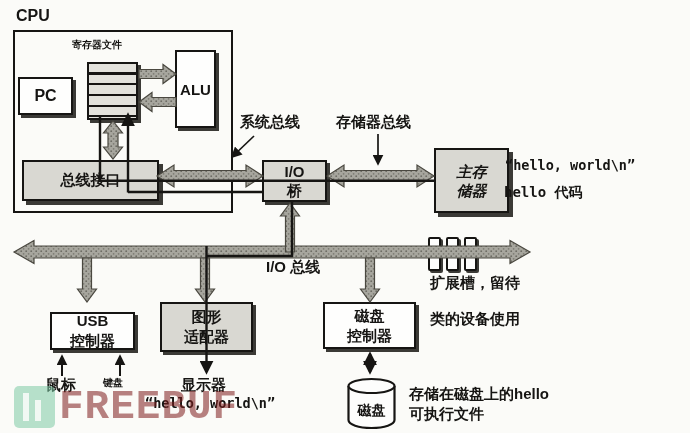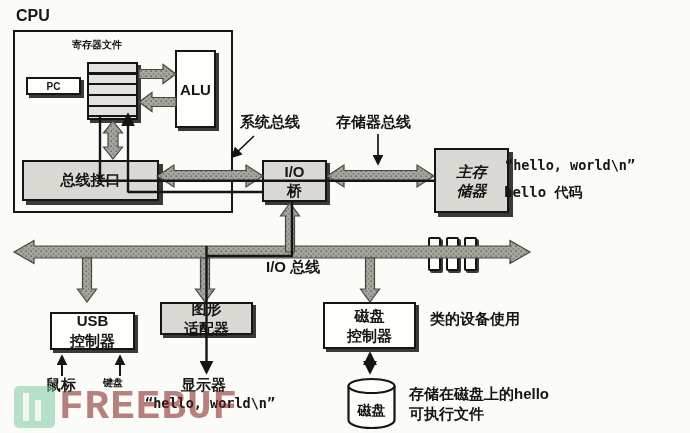--- a/index.html
+++ b/index.html
@@ -34,21 +34,21 @@
 <body>
 
 <div class="stage">
 
   <div class="lbl" style="left:16px;top:7px;font-size:16px;">CPU</div>
   <div class="box" style="left:13px;top:30px;width:220px;height:183px;background:transparent;"></div>
 
   <div class="lbl" style="left:72px;top:38px;font-size:10px;">寄存器文件</div>
   <div class="regfile"></div>
 
-  <div class="box white" style="left:26px;top:77px;width:55px;height:18px;font-size:10px;box-shadow:3px 3px 0 #3b3a36;">PC</div>
+  <div class="box white" style="left:18px;top:77px;width:55px;height:38px;font-size:16px;box-shadow:3px 3px 0 #3b3a36;">PC</div>
 
   <div class="box white" style="left:175px;top:50px;width:41px;height:78px;font-size:15px;box-shadow:3px 3px 0 #3b3a36;">ALU</div>
 
   <div class="box gray" style="left:22px;top:160px;width:137px;height:41px;font-size:15px;">总线接口</div>
 
   <div class="box gray two-line" style="left:262px;top:160px;width:65px;height:42px;box-shadow:3px 3px 0 #3b3a36;">
     <span>I/O</span>
     <span>桥</span>
   </div>
 
@@ -60,38 +60,39 @@
   <div class="lbl mono" style="left:504px;top:184px;font-size:14px;">hello 代码</div>
 
   <div class="lbl" style="left:240px;top:113px;font-size:15px;">系统总线</div>
   <div class="lbl" style="left:336px;top:113px;font-size:15px;">存储器总线</div>
   <div class="lbl" style="left:266px;top:258px;font-size:15px;">I/O 总线</div>
 
   <div class="box white two-line" style="left:50px;top:312px;width:85px;height:38px;box-shadow:3px 3px 0 #3b3a36;line-height:20px;">
     <span>USB</span>
     <span>控制器</span>
   </div>
-  <div class="box gray two-line" style="left:160px;top:302px;width:93px;height:33px;box-shadow:3px 3px 0 #3b3a36;line-height:20px;">
+  <div class="box gray two-line" style="left:160px;top:302px;width:93px;height:50px;box-shadow:3px 3px 0 #3b3a36;line-height:20px;">
     <span>图形</span>
     <span>适配器</span>
   </div>
   <div class="box white two-line" style="left:323px;top:302px;width:93px;height:47px;box-shadow:3px 3px 0 #3b3a36;line-height:20px;">
     <span>磁盘</span>
     <span>控制器</span>
   </div>
 
   <div class="slot" style="left:428px;"></div>
   <div class="slot" style="left:446px;"></div>
   <div class="slot" style="left:464px;"></div>
 
   <div class="lbl" style="left:46px;top:376px;font-size:15px;">鼠标</div>
   <div class="lbl" style="left:103px;top:376px;font-size:10px;">键盘</div>
   <div class="lbl" style="left:181px;top:376px;font-size:15px;">显示器</div>
   <div class="lbl mono" style="left:145px;top:395px;font-size:13.5px;">“hello, world\n”</div>
 
+  <div class="lbl" style="left:430px;top:274px;font-size:15px;line-height:18.5px;">扩展槽，留待</div>
   <div class="lbl" style="left:430px;top:310px;font-size:15px;">类的设备使用</div>
   <div class="lbl" style="left:409px;top:385px;font-size:15px;">存储在磁盘上的hello</div>
   <div class="lbl" style="left:409px;top:405px;font-size:15px;">可执行文件</div>
 
   <svg class="overlay" viewBox="0 0 690 433" xmlns="http://www.w3.org/2000/svg">
     <defs>
       <pattern id="stip" width="5" height="5" patternUnits="userSpaceOnUse">
         <rect width="5" height="5" fill="#a7a69e"></rect>
         <circle cx="1.2" cy="1.2" r="0.9" fill="#6d6c64"></circle>
         <circle cx="3.6" cy="3.8" r="0.9" fill="#7d7c74"></circle>

